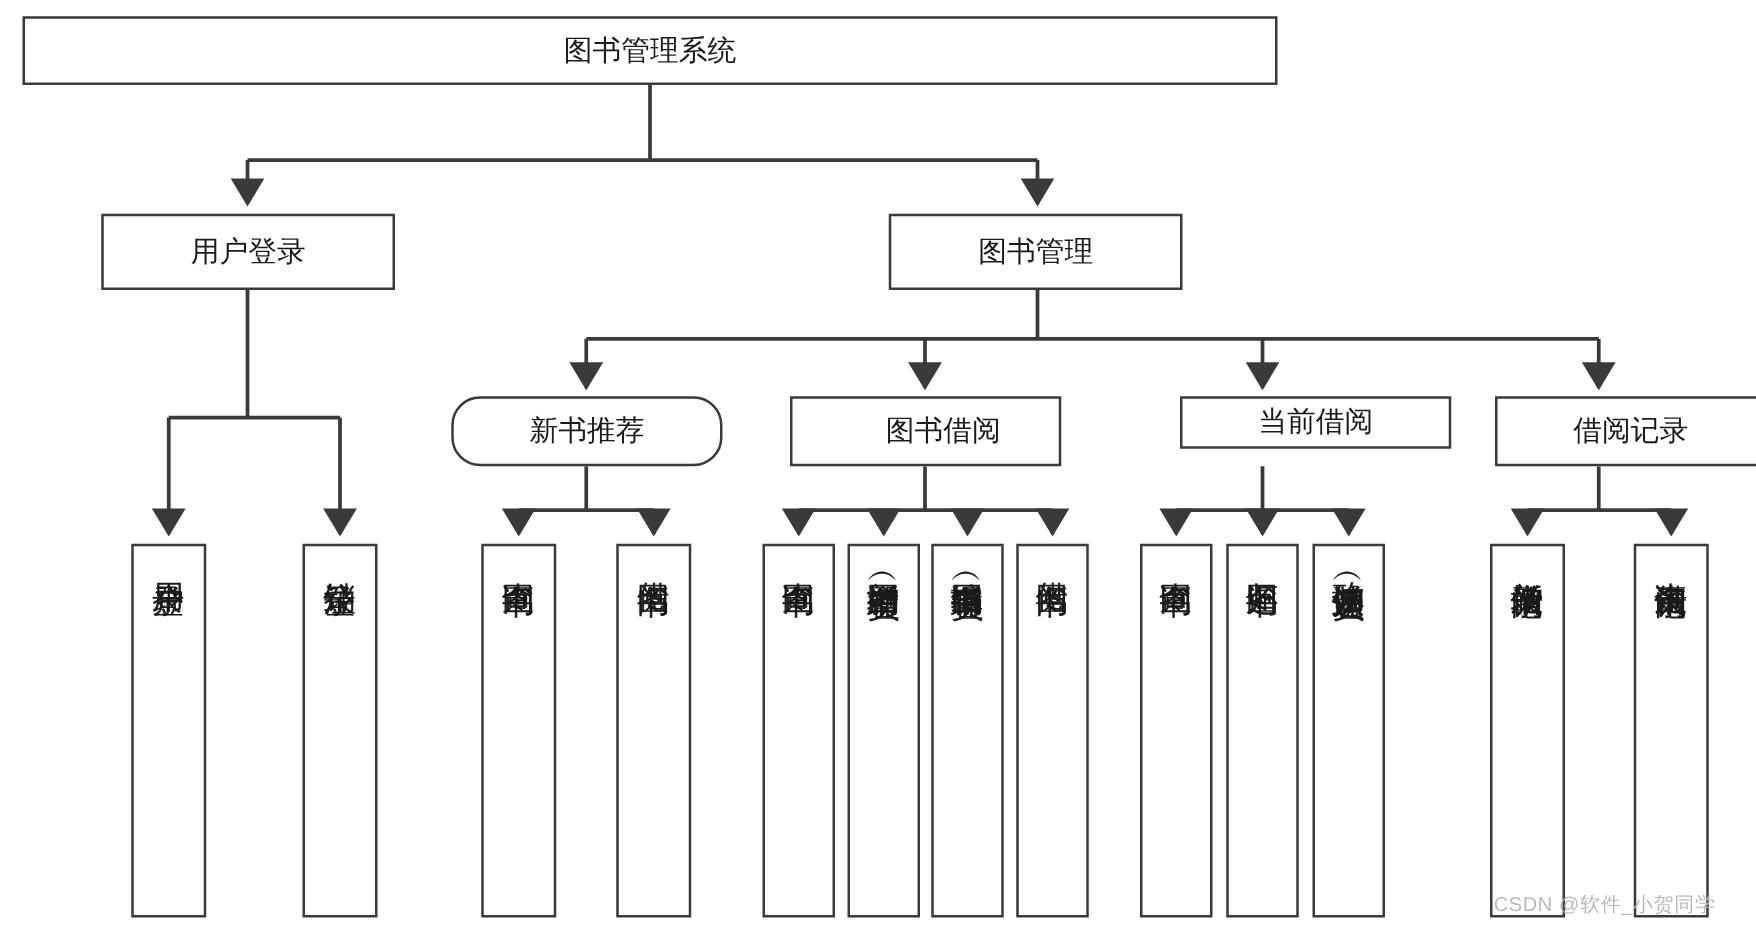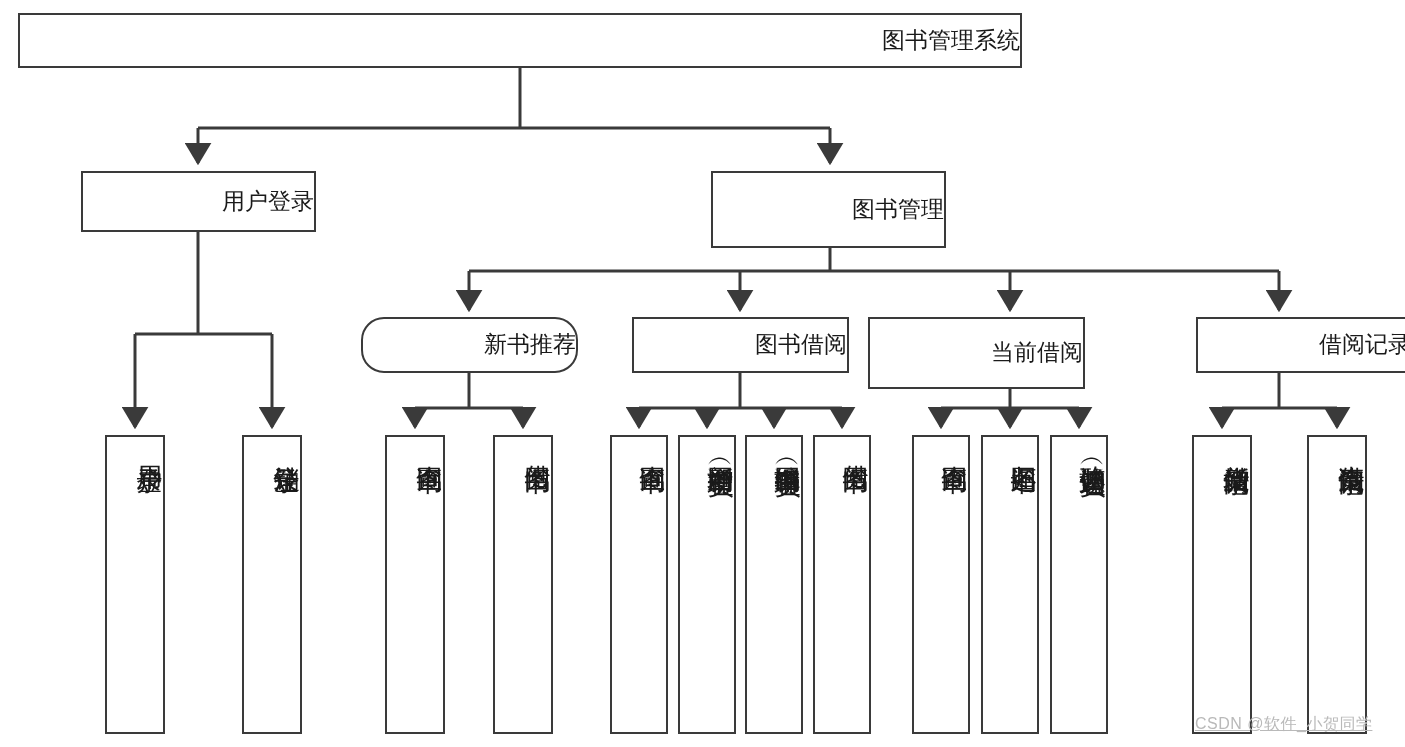--- a/index.html
+++ b/index.html
@@ -24,21 +24,21 @@
     width: 1405px;
     height: 747px;
   }
   .node {
     position: absolute;
     box-sizing: border-box;
     border: 2px solid #3a3a3a;
     background: #ffffff;
     display: flex;
     align-items: center;
-    justify-content: flex-end;
+    justify-content: center;
     color: #1a1a1a;
   }
   .node .label {
     display: block;
     text-align: center;
     line-height: 1.18;
   }
   .node.horiz .label {
     writing-mode: horizontal-tb;
     font-size: 23px;
@@ -57,21 +57,20 @@
   .node.root .label { font-size: 23px; }
   .watermark {
     position: absolute;
     left: 1195px;
     top: 714px;
     font-size: 16px;
     color: #b9b9b9;
     white-space: nowrap;
     letter-spacing: 0.5px;
     pointer-events: none;
-    text-decoration: underline;
   }
 </style>
 </head>
 <body>
 
 <div id="canvas">
 
   <svg id="edges" viewBox="0 0 1405 747" xmlns="http://www.w3.org/2000/svg">
     <defs>
       <marker id="arw" viewBox="0 0 10 12" refX="9" refY="6" markerWidth="7.5" markerHeight="9" orient="auto-start-reverse">
@@ -122,31 +121,31 @@
     </g>
   </svg>
 
   <div class="node horiz root" style="left:18px; top:13px; width:1004px; height:55px;">
     <span class="label">图书管理系统</span>
   </div>
 
   <div class="node horiz" style="left:81px; top:171px; width:235px; height:61px;">
     <span class="label">用户登录</span>
   </div>
-  <div class="node horiz" style="left:711px; top:171px; width:235px; height:77px;">
+  <div class="node horiz" style="left:711px; top:171px; width:235px; height:61px;">
     <span class="label">图书管理</span>
   </div>
 
   <div class="node horiz" style="left:361px; top:317px; width:217px; height:56px;border-radius:23px;">
     <span class="label">新书推荐</span>
   </div>
   <div class="node horiz" style="left:632px; top:317px; width:217px; height:56px;padding-left:28px;">
     <span class="label">图书借阅</span>
   </div>
-  <div class="node horiz" style="left:868px; top:317px; width:217px; height:72px;">
+  <div class="node horiz" style="left:944px; top:317px; width:217px; height:42px;">
     <span class="label">当前借阅</span>
   </div>
   <div class="node horiz" style="left:1196px; top:317px; width:217px; height:56px;">
     <span class="label">借阅记录</span>
   </div>
 
   <div class="node vert" style="left:105px; top:435px; width:60px; height:299px;">
     <span class="label">用户登录</span>
   </div>
   <div class="node vert" style="left:242px; top:435px; width:60px; height:299px;">

